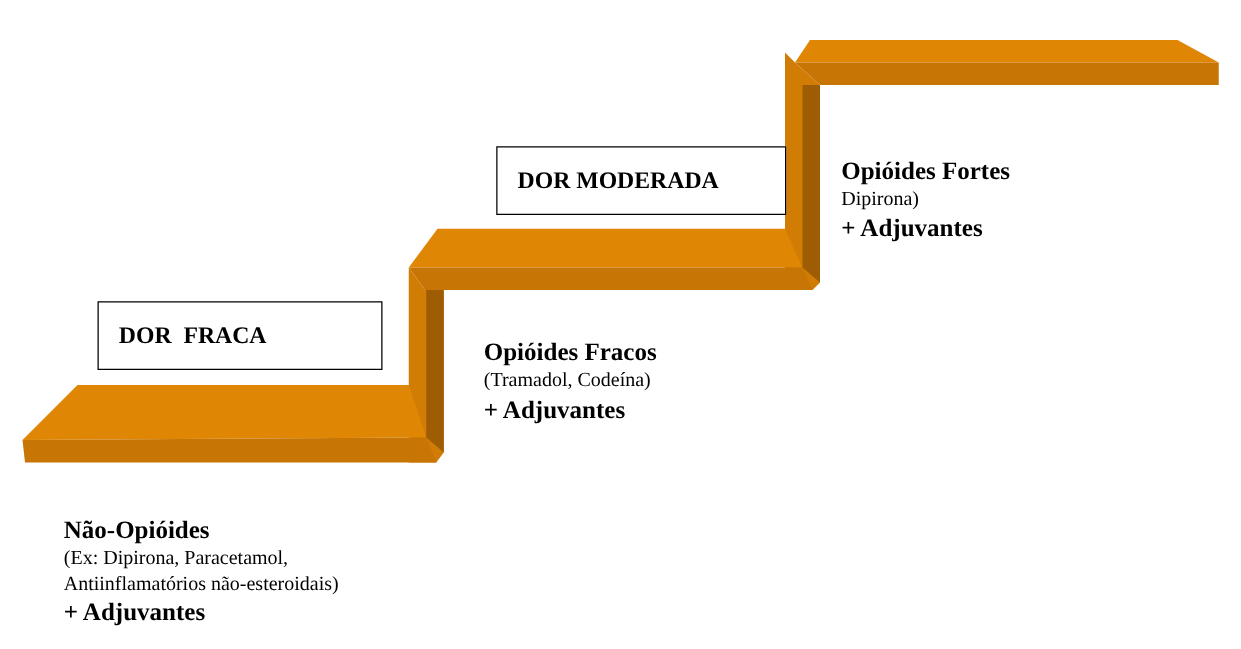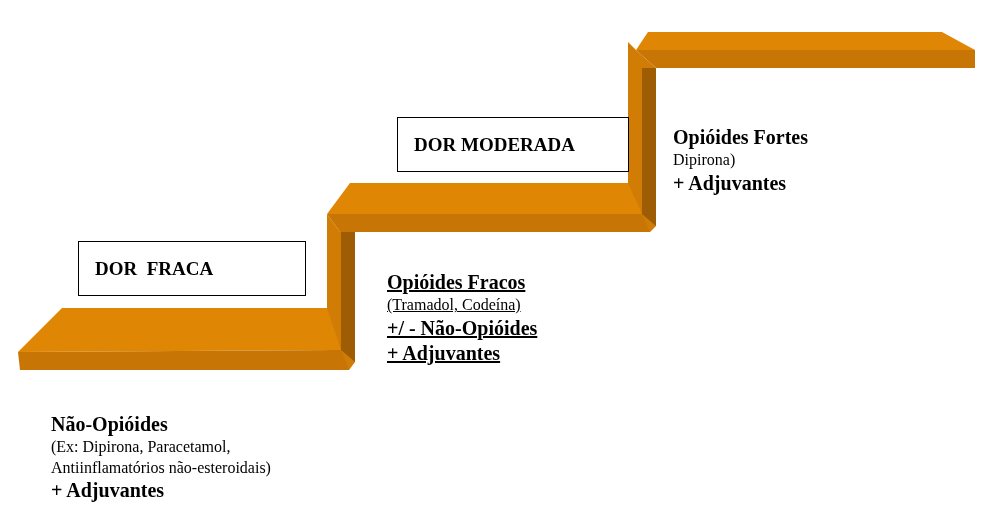--- a/index.html
+++ b/index.html
@@ -41,24 +41,23 @@
   <span>DOR MODERADA</span>
 </div>
 
 <div class="text-block" style="left:51px; top:412px;">
   <span class="t-bold">Não-Opióides</span>
   <span class="t-reg">(Ex: Dipirona, Paracetamol,</span>
   <span class="t-reg">Antiinflamatórios não-esteroidais)</span>
   <span class="t-bold">+ Adjuvantes</span>
 </div>
 
-<div class="text-block" style="left:387px; top:270px;text-decoration:underline;">
+<div class="text-block" style="left:387px; top:270px;">
   <span class="t-bold">Opióides Fracos</span>
   <span class="t-reg">(Tramadol, Codeína)</span>
-  <span class="t-bold">+/ - Não-Opióides</span>
   <span class="t-bold">+ Adjuvantes</span>
 </div>
 
 <div class="text-block" style="left:673px; top:110px;margin-top:15px;">
   <span class="t-bold">Opióides Fortes</span>
   <span class="t-reg">Dipirona)</span>
   <span class="t-bold">+ Adjuvantes</span>
 </div>
 
 </body></html>

